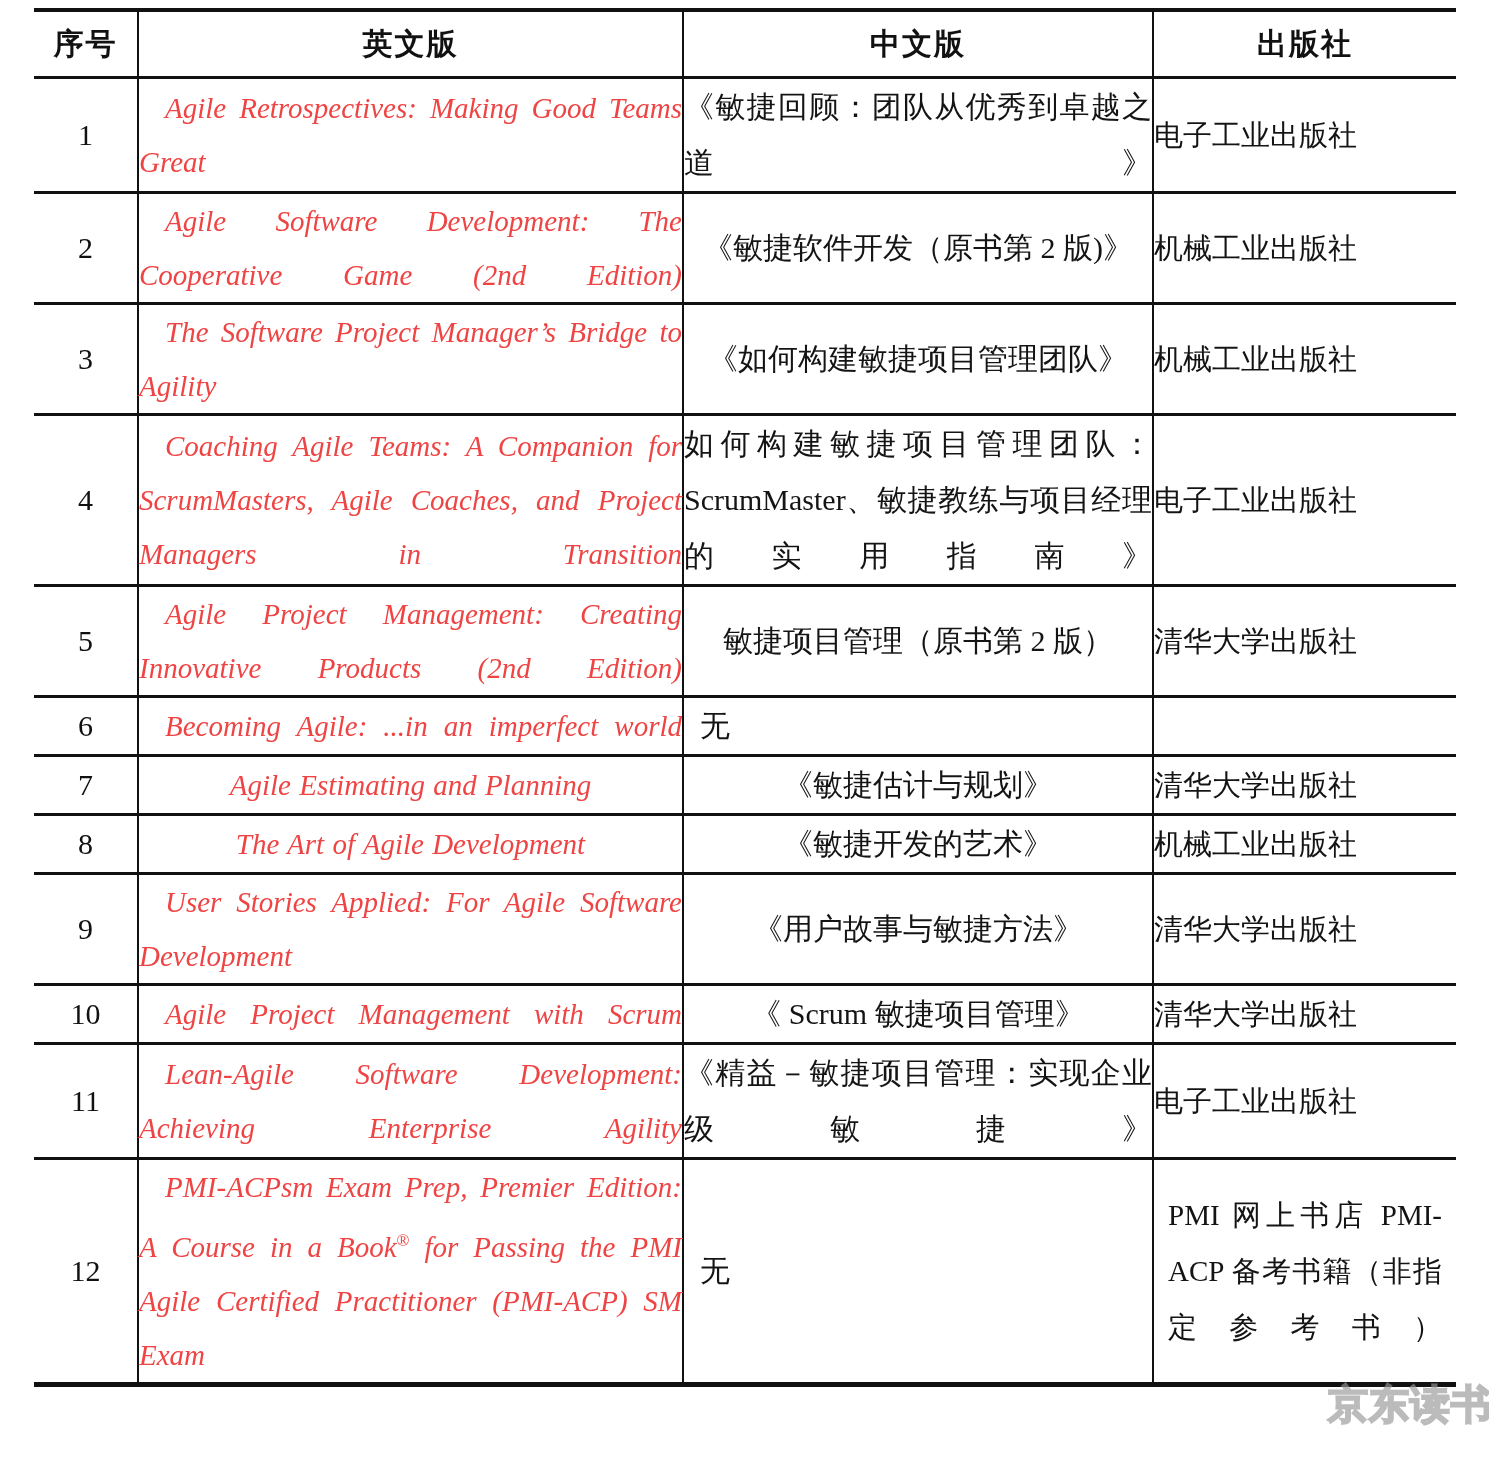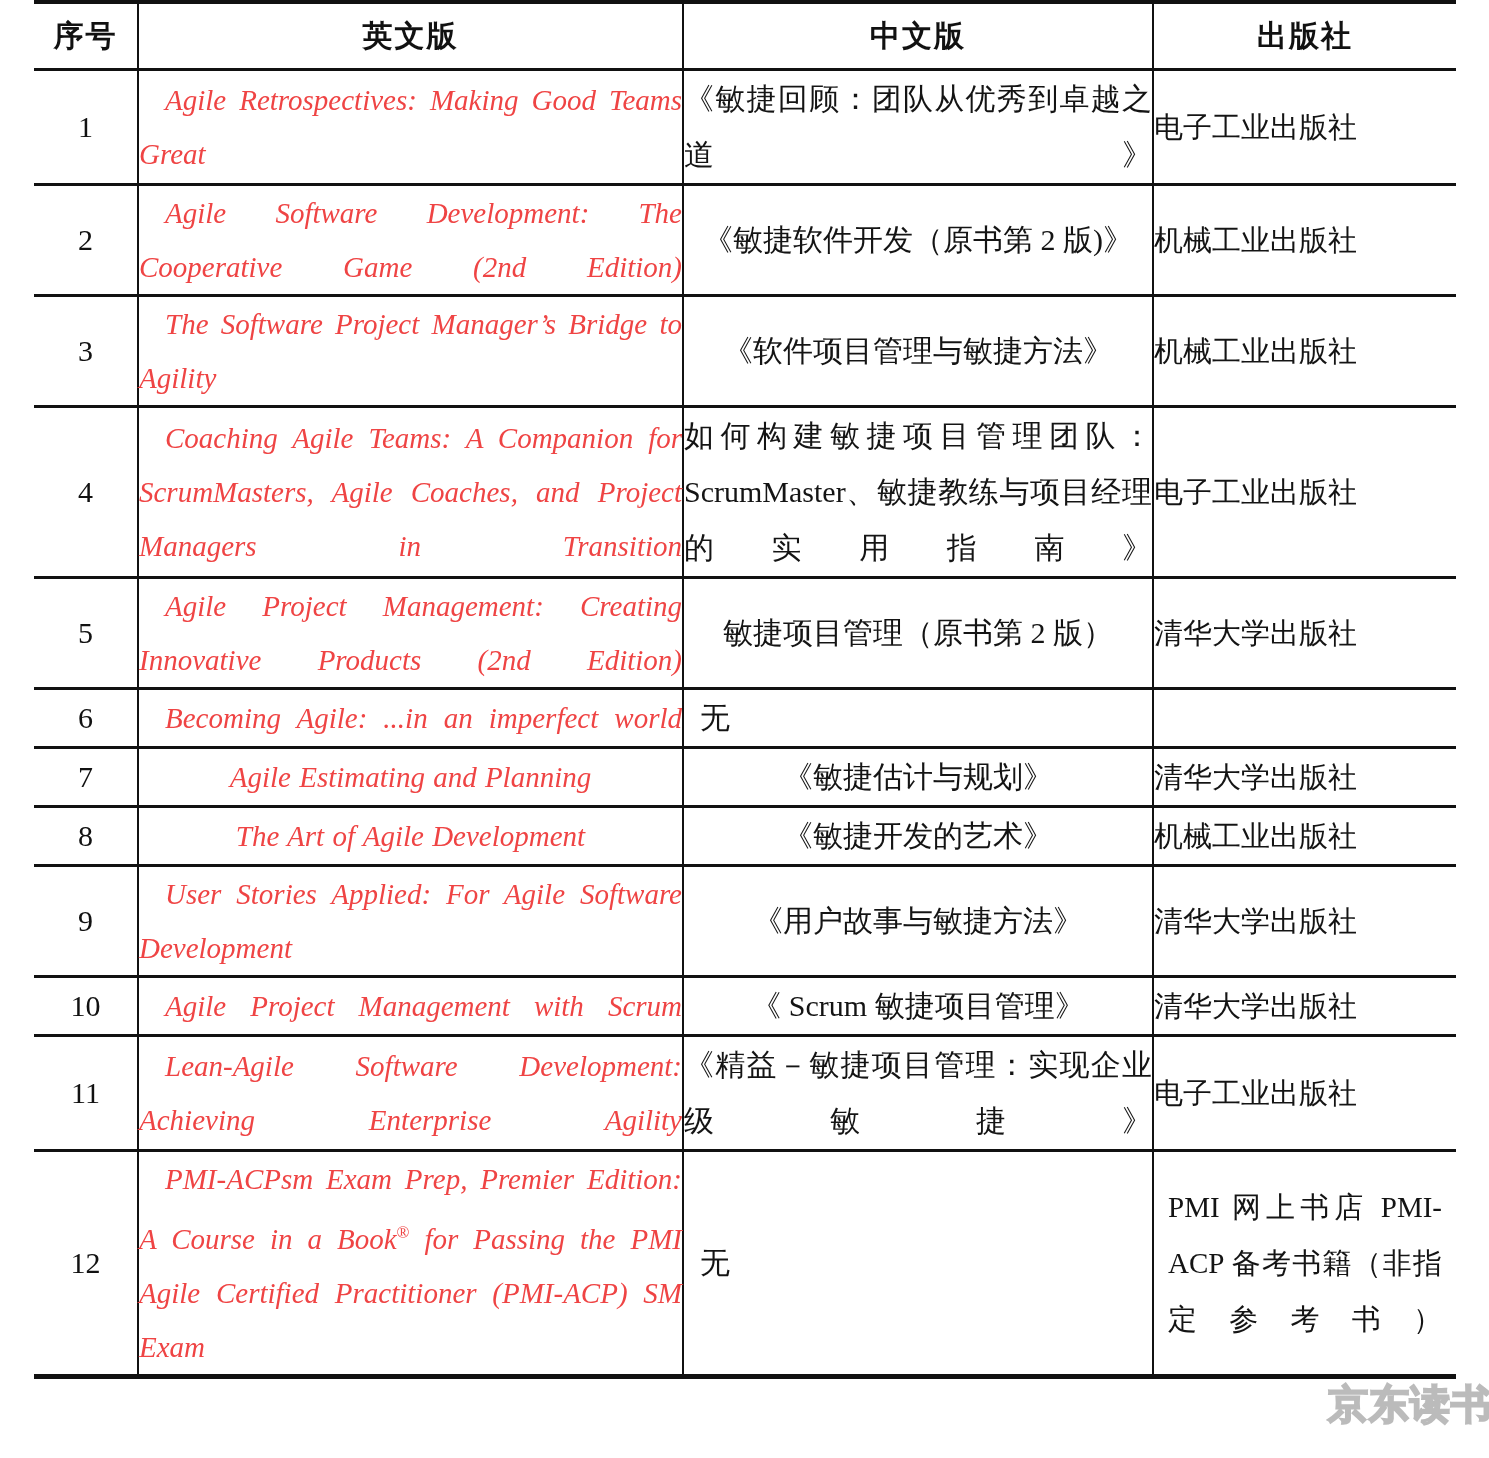--- a/index.html
+++ b/index.html
@@ -11,21 +11,21 @@
     width: 1489px;
     height: 1458px;
     font-family: "Liberation Serif", "DejaVu Serif", serif;
     color: #1a1a1a;
     overflow: hidden;
   }
 
   #table-wrap {
     position: absolute;
     left: 34px;
-    top: 0;
+    top: 8px;
     width: 1422px;
   }
 
   table.book-table {
     width: 1422px;
     border-collapse: collapse;
     table-layout: fixed;
   }
 
   table.book-table col.col-index { width: 104px; }
@@ -180,21 +180,21 @@
       <tr>
         <td class="idx-cell">2</td>
         <td class="en-cell">Agile Software Development: The Cooperative Game (2nd Edition)</td>
         <td class="cn-cell center">《敏捷软件开发（原书第 2 版)》</td>
         <td class="pub-cell">机械工业出版社</td>
       </tr>
 
       <tr>
         <td class="idx-cell">3</td>
         <td class="en-cell">The Software Project Manager’s Bridge to Agility</td>
-        <td class="cn-cell center">《软件项目管理与敏捷方法》</td>
+        <td class="cn-cell center">《如何构建敏捷项目管理团队》</td>
         <td class="pub-cell">机械工业出版社</td>
       </tr>
 
       <tr>
         <td class="idx-cell">4</td>
         <td class="en-cell">Coaching Agile Teams: A Companion for ScrumMasters, Agile Coaches, and Project Managers in Transition</td>
         <td class="cn-cell">如何构建敏捷项目管理团队：ScrumMaster、敏捷教练与项目经理的实用指南》</td>
         <td class="pub-cell">电子工业出版社</td>
       </tr>
 

